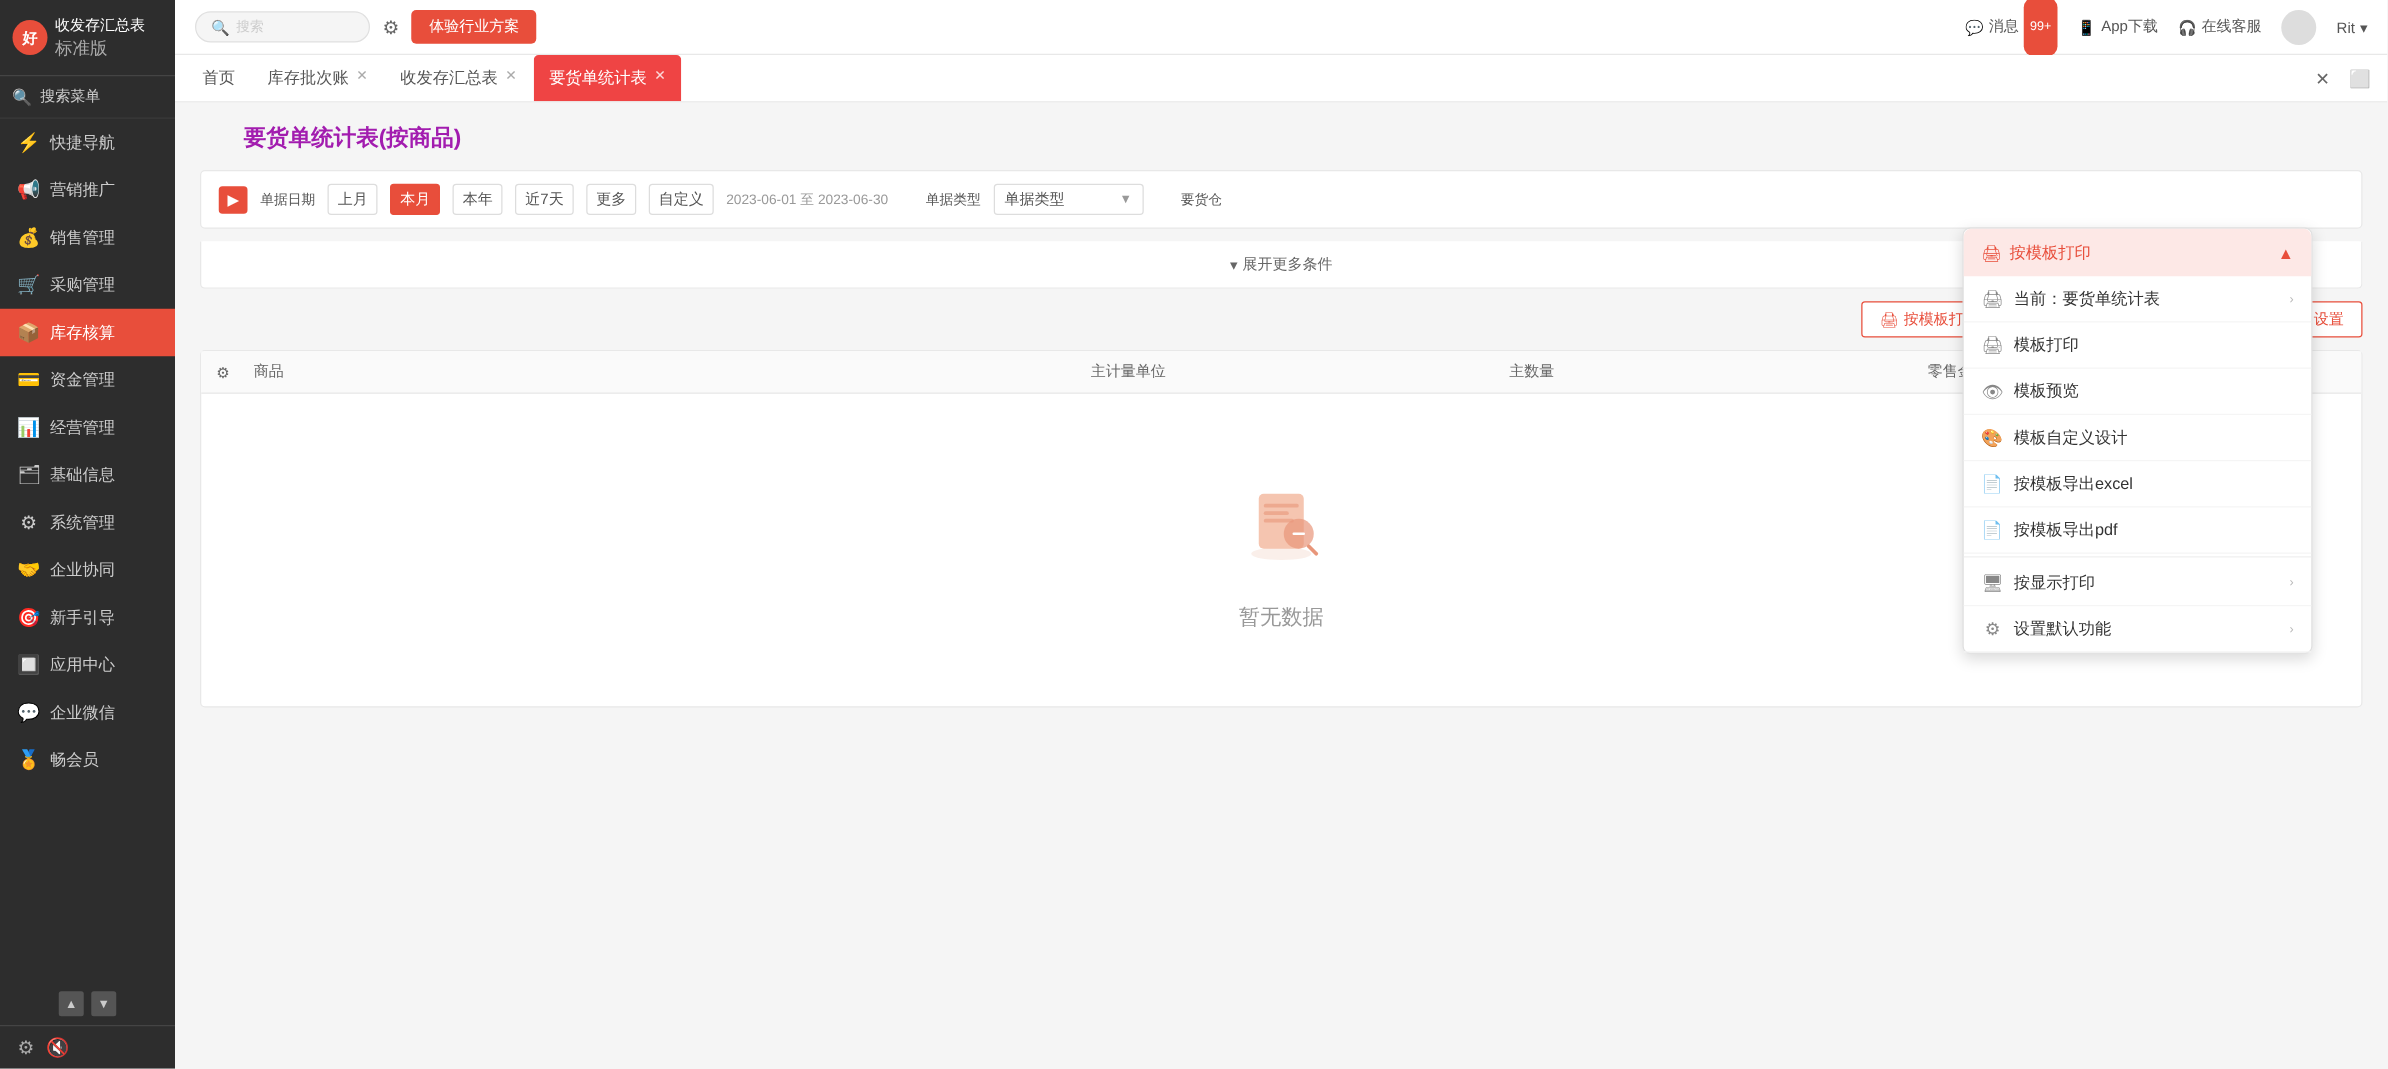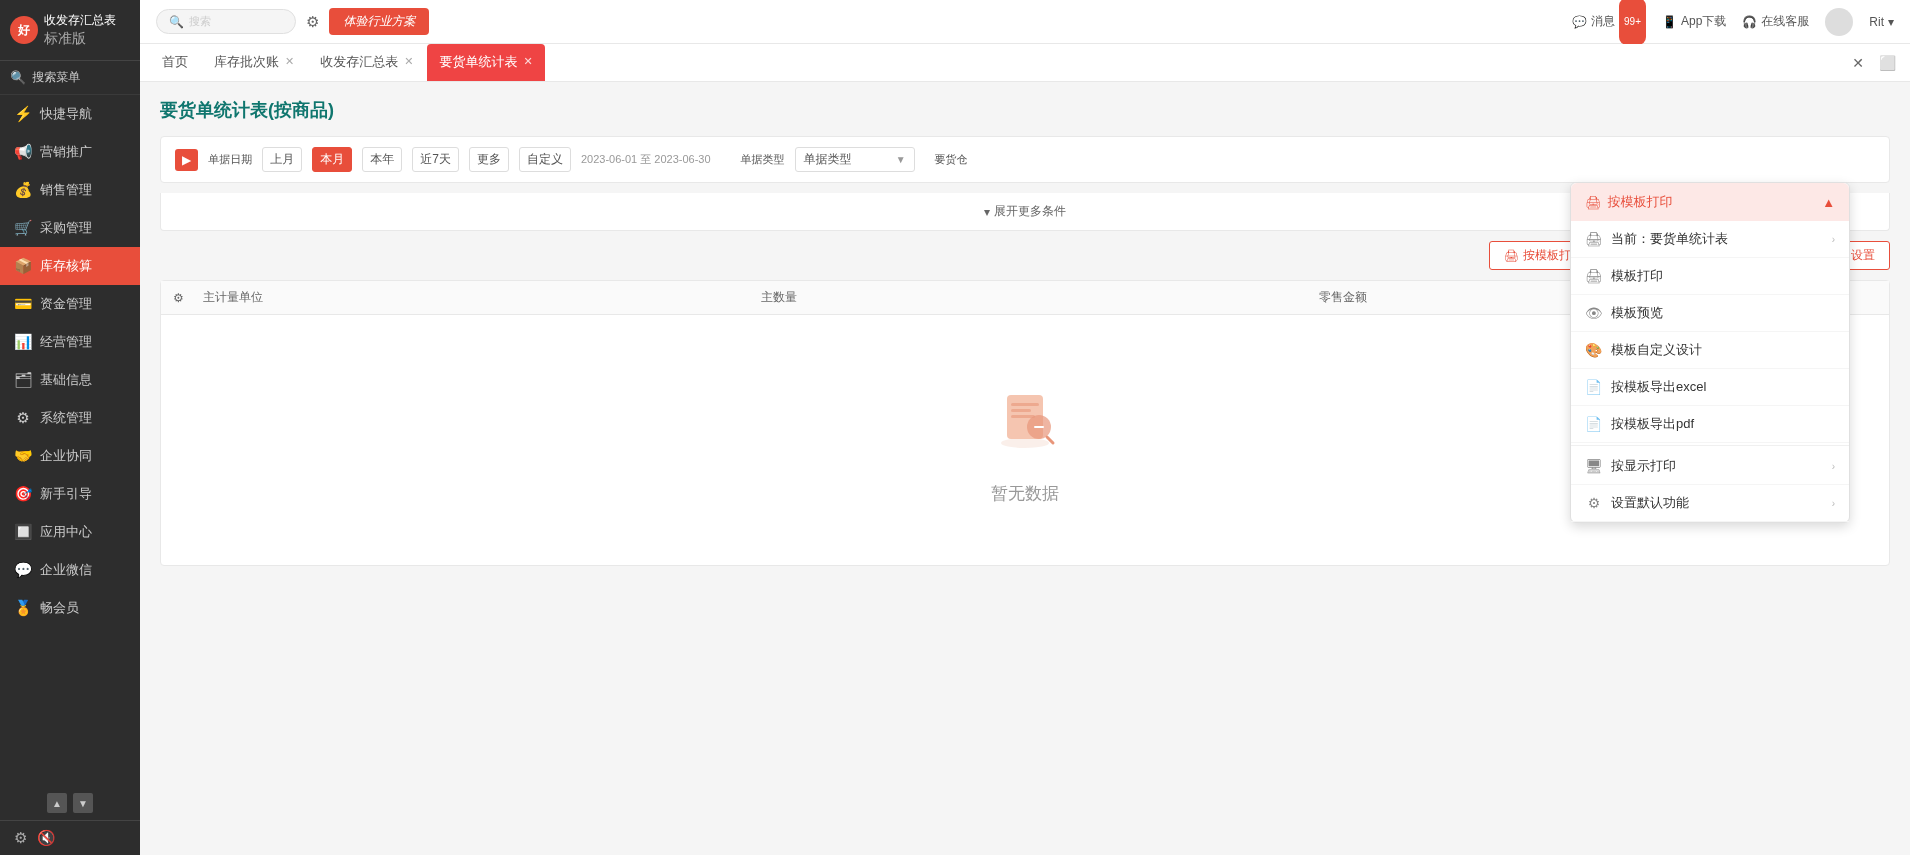--- a/index.html
+++ b/index.html
@@ -121,21 +121,20 @@
     .topbar-gear { color: #666; cursor: pointer; font-size: 15px; }
     .topbar-btn {
       background: #e84e3b;
       color: #fff;
       border: none;
       border-radius: 4px;
       padding: 5px 14px;
       font-size: 12px;
       cursor: pointer;
       white-space: nowrap;
-      font-style: italic;
     }
     .topbar-right {
       display: flex;
       align-items: center;
       gap: 16px;
       margin-left: auto;
     }
     .topbar-right-item {
       display: flex;
       align-items: center;
@@ -218,22 +217,23 @@
     
     .page-content {
       flex: 1;
       overflow: auto;
       padding: 16px 20px;
       position: relative;
     }
     .page-title {
       font-size: 18px;
       font-weight: bold;
-      color: #0f766e;
+      color: #a21caf;
       margin-bottom: 14px;
+      margin-left: 35px;
     }
 
     
     .filter-bar {
       background: #fff;
       border: 1px solid #e8e8e8;
       border-radius: 4px;
       padding: 10px 14px;
       margin-bottom: 10px;
       display: flex;
@@ -575,21 +575,21 @@
       <button class="date-btn">本年</button>
       <button class="date-btn">近7天</button>
       <button class="date-btn">更多</button>
       <button class="date-btn">自定义</button>
       <span class="date-range-text">2023-06-01 至 2023-06-30</span>
       <span class="filter-label" style="margin-left:20px;">单据类型</span>
       <div class="filter-select">
         <span>单据类型</span>
         <span class="filter-dropdown-icon">▼</span>
       </div>
-      <span class="filter-label" style="margin-left:10px;">要货仓</span>
+      <span class="filter-label" style="margin-left:20px;">要货仓</span>
 
       <div style="flex:1"></div>
     </div>
 
     <div style="background:#fff; border:1px solid #e8e8e8; border-top:none; border-radius:0 0 4px 4px; margin-bottom:10px;">
       <div class="filter-more-row">
         <button class="expand-more-btn">
           <span>▾</span>
           <span>展开更多条件</span>
         </button>
@@ -611,20 +611,21 @@
         <span>↺</span>
         <span>刷新</span>
       </button>
       <button class="action-btn primary">查询</button>
       <button class="action-btn outline-red">设置</button>
     </div>
 
     <div class="table-wrap">
       <div class="table-header">
         <div class="table-col col-setting">⚙</div>
+        <div class="table-col col-product">商品</div>
         <div class="table-col col-unit">主计量单位</div>
         <div class="table-col col-qty">主数量</div>
         <div class="table-col col-amount">零售金额</div>
       </div>
       <div class="empty-state">
         <div class="empty-icon">
           <svg width="80" height="80" viewBox="0 0 80 80" fill="none">
             <ellipse cx="40" cy="68" rx="24" ry="5" fill="#f5e0d6" opacity="0.5"></ellipse>
             <rect x="22" y="20" width="36" height="44" rx="4" fill="#f5c5b0"></rect>
             <rect x="26" y="28" width="28" height="3" rx="1.5" fill="#e8967a" opacity="0.6"></rect>

